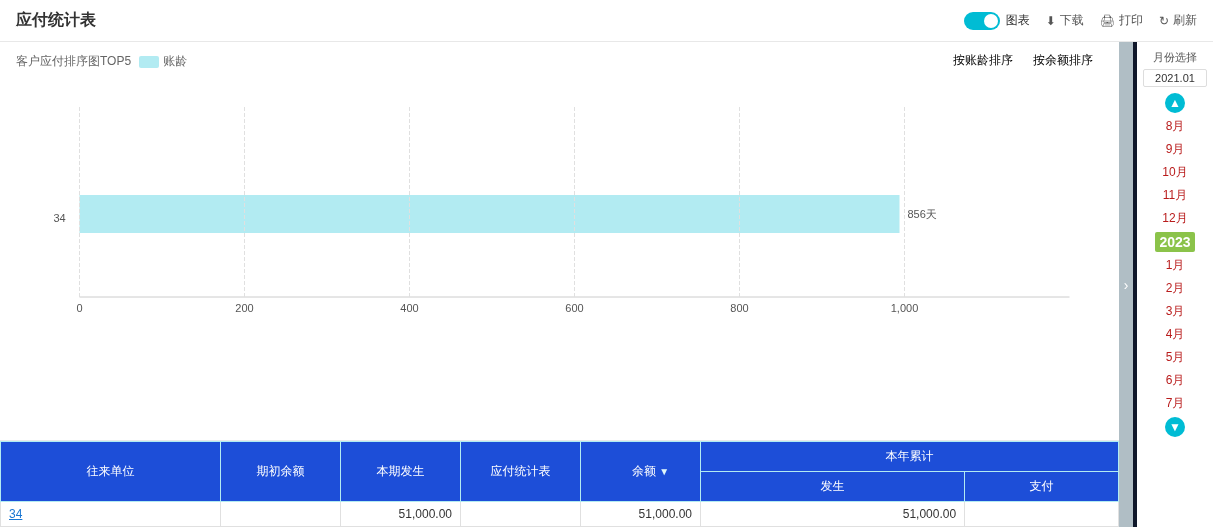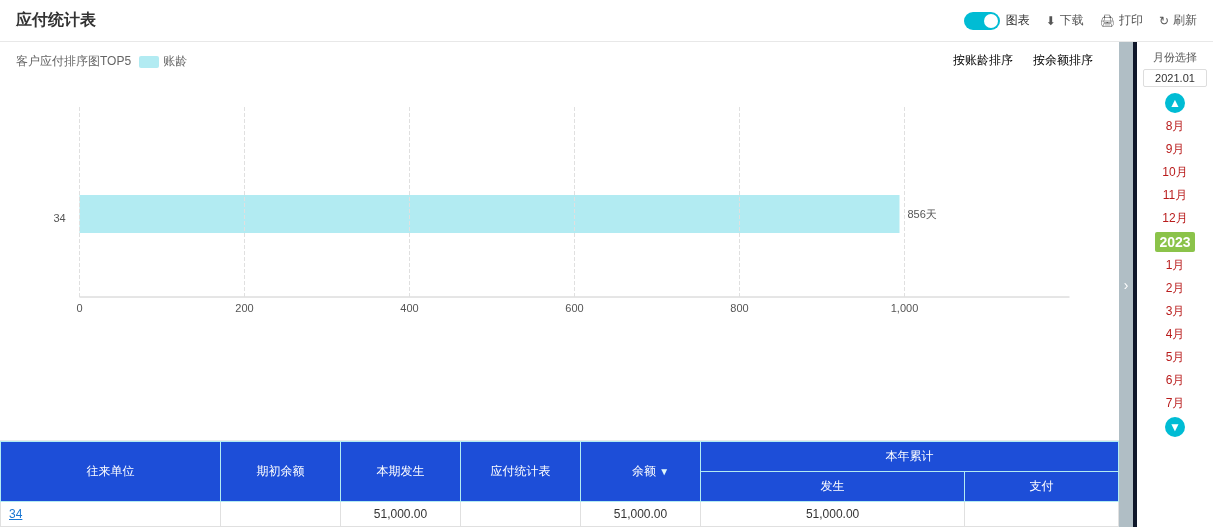--- a/index.html
+++ b/index.html
@@ -31,21 +31,21 @@
     .chart-sort-btns { display: flex; gap: 0; }
     .sort-btn { padding: 2px 10px; font-size: 12px; cursor: pointer; border-bottom: 2px solid transparent; color: #000000; }
 
     
     .chart-area { width: 100%; height: 270px; position: relative; }
 
     
     .table-section { background: #fff; }
     .table-wrap { width: 100%; border-collapse: collapse; }
     .table-wrap th { background: #1d4ed8; color: #fff; text-align: center; padding: 6px 8px; font-size: 12px; border: 1px solid #b2ebf2; font-weight: normal; }
-    .table-wrap td { text-align: center; padding: 5px 8px; font-size: 12px; border: 1px solid #e0e0e0; color: #333; }
+    .table-wrap td { text-align: right; padding: 5px 8px; font-size: 12px; border: 1px solid #e0e0e0; color: #333; }
     .table-wrap td.left { text-align: left; }
     .table-wrap td a { color: #1976d2; text-decoration: underline; cursor: pointer; }
 
     
     .right-sidebar { width: 80px; background: #fff; border-left: 4px solid #0f172a; display: flex; flex-direction: column; align-items: center; padding: 4px 0; overflow-y: auto; }
     .sidebar-title { font-size: 11px; color: #555; padding: 4px 0; text-align: center; }
     .sidebar-year-input { width: 64px; border: 1px solid #ddd; border-radius: 2px; font-size: 11px; text-align: center; padding: 2px 4px; margin-bottom: 4px; color: #333; }
     .sidebar-nav-btn { width: 20px; height: 20px; background: #00bcd4; border-radius: 50%; display: flex; align-items: center; justify-content: center; cursor: pointer; margin: 2px 0; color: #fff; font-size: 12px; }
     .month-item { font-size: 12px; color: #b91c1c; padding: 3px 8px; cursor: pointer; width: 100%; text-align: center; }
     .month-item.year-label { background: #8bc34a; color: #fff; font-weight: bold; font-size: 14px; padding: 2px 4px; border-radius: 2px; margin: 2px auto; width: auto; }

